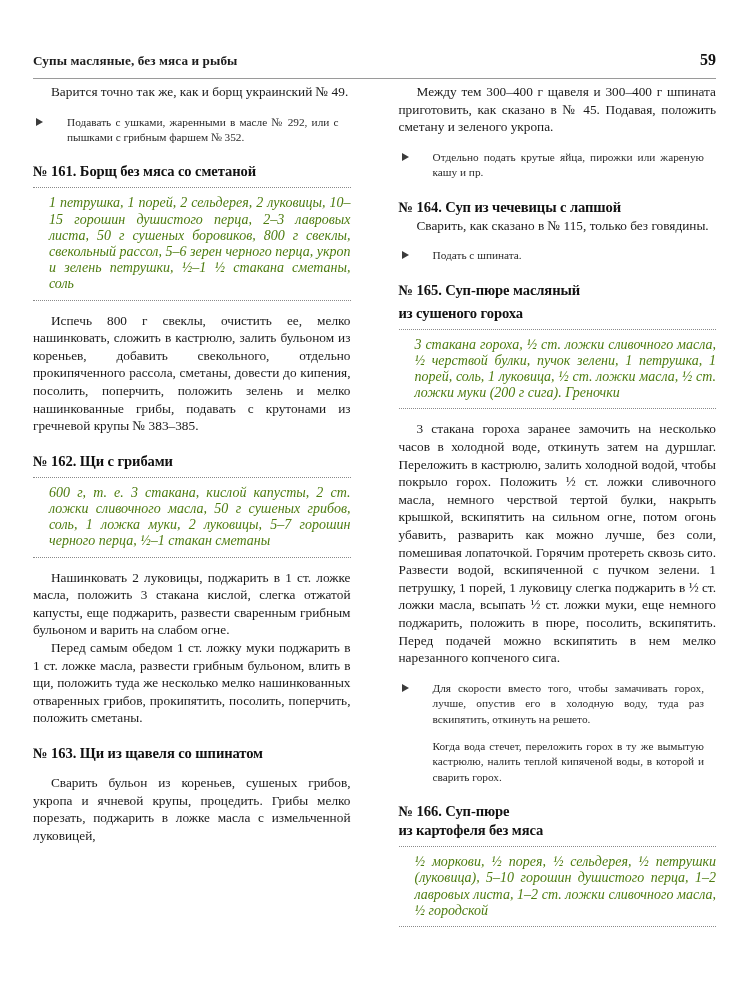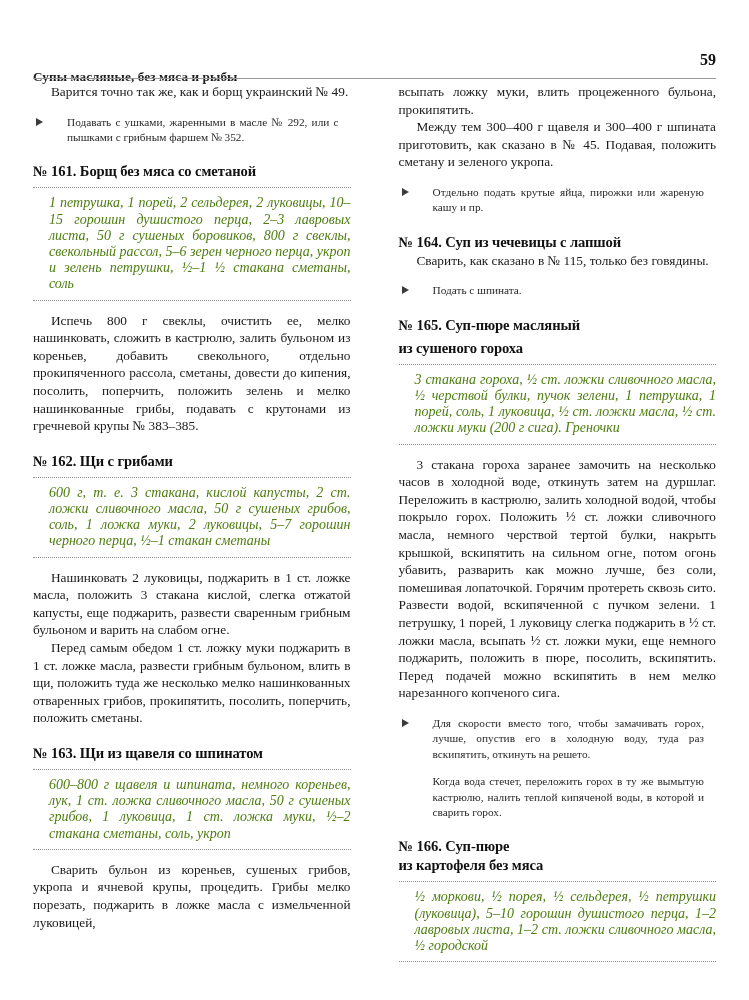--- a/index.html
+++ b/index.html
@@ -22,21 +22,21 @@
   .runhead {
     position: absolute;
     left: 33px;
     top: 53px;
     width: 683px;
     height: 26px;
   }
   .runhead-title {
     position: absolute;
     left: 0;
-    top: 16px;
+    top: 0;
     font-family: "Liberation Serif", "DejaVu Serif", serif;
     font-weight: bold;
     font-size: 13.2px;
     color: #1d1d1d;
     letter-spacing: 0.1px;
     white-space: nowrap;
   }
   .runhead-folio {
     position: absolute;
     right: 0;
@@ -170,30 +170,28 @@
         <div class="gap-s"></div>
         <p class="para">Нашинковать 2 луковицы, поджарить в 1 ст. ложке масла, положить 3 стакана кислой, слегка отжатой капусты, еще поджарить, развести сваренным грибным бульоном и варить на слабом огне.</p>
         <p class="para">Перед самым обедом 1 ст. ложку муки поджарить в 1 ст. ложке масла, развести грибным бульоном, влить в щи, положить туда же несколько мелко нашинкованных отваренных грибов, прокипятить, посолить, поперчить, положить сметаны.</p>
       </div>
 
       <div>
         <div class="recipe-title">
           <span>№ 163.</span>
           <span>Щи из щавеля со шпинатом</span>
         </div>
-        <div class="ingr">600–800 г щавеля и шпината, немного кореньев, лук, 1 ст. ложка сливочного масла, 50 г сушеных грибов, 1 луковица, 1 ст. ложка муки, ½–2 стакана сметаны, соль, укроп</div>
         <div class="gap-s"></div>
         <p class="para">Сварить бульон из кореньев, сушеных грибов, укропа и ячневой крупы, процедить. Грибы мелко порезать, поджарить в ложке масла с измельченной луковицей,</p>
       </div>
 
     </div>
 
     <div class="col">
 
-      <p class="para noindent">всыпать ложку муки, влить процеженного бульона, прокипятить.</p>
       <p class="para">Между тем 300–400 г щавеля и 300–400 г шпината приготовить, как сказано в № 45. Подавая, положить сметану и зеленого укропа.</p>
 
       <div class="note">
         <span class="tri"></span>
         <p>Отдельно подать крутые яйца, пирожки или жареную кашу и пр.</p>
       </div>
 
       <div>
         <div class="recipe-title">
           <span>№ 164.</span>

